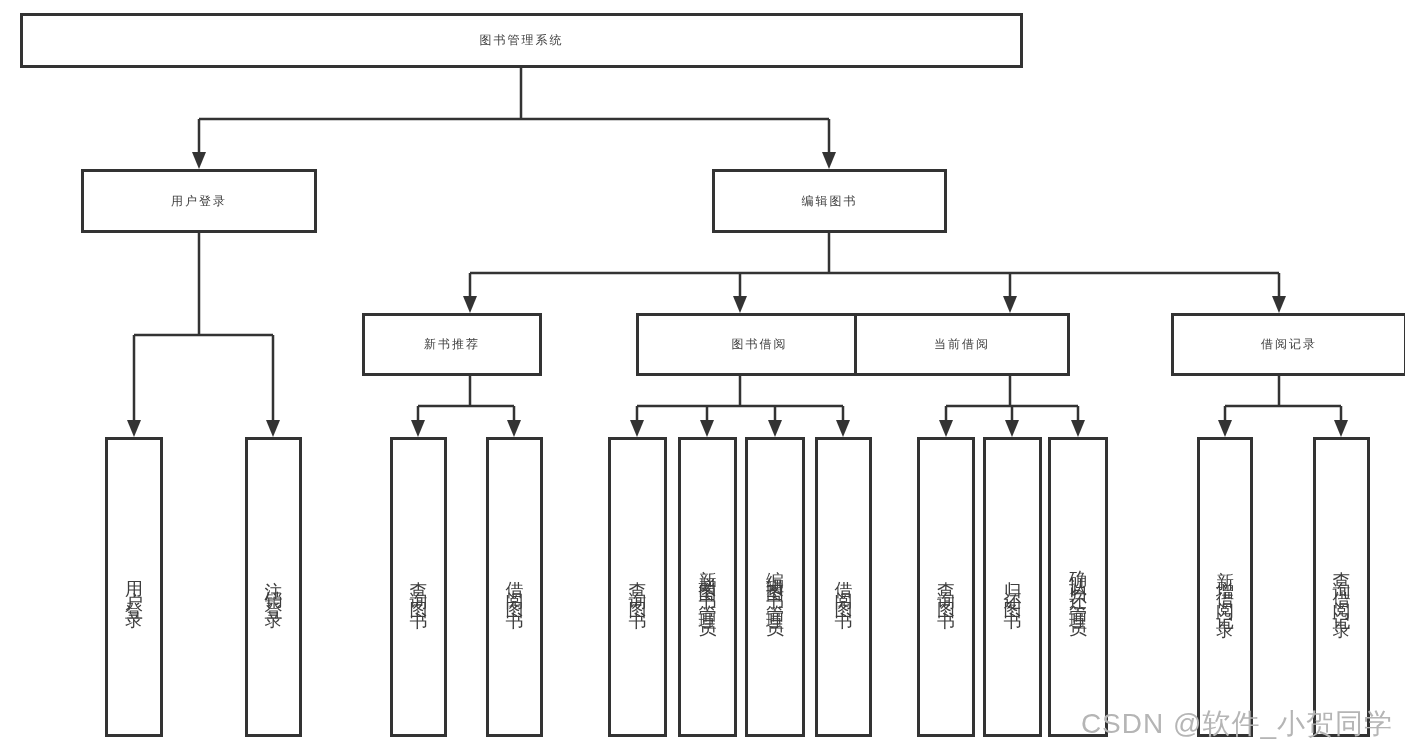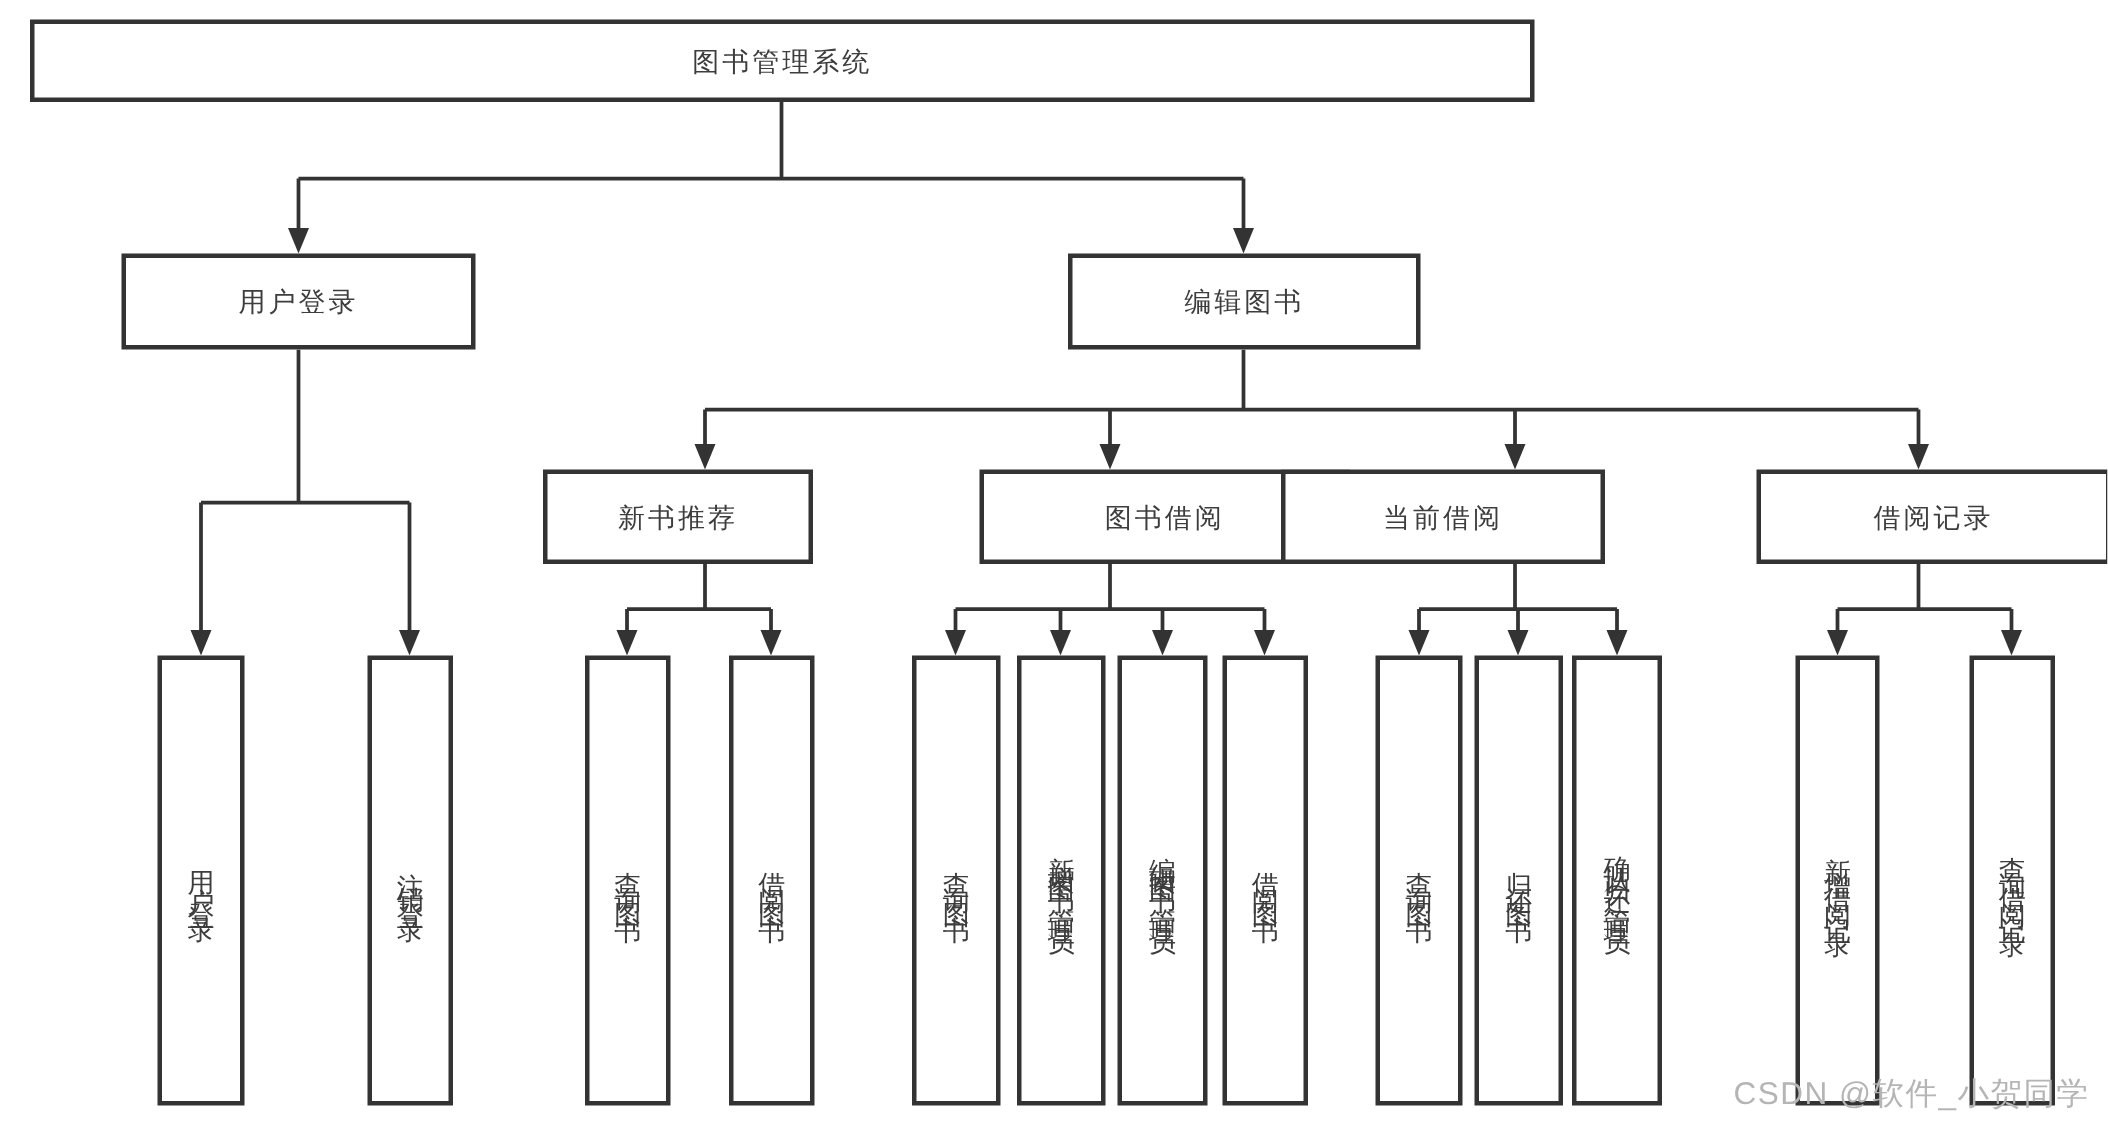--- a/index.html
+++ b/index.html
@@ -22,37 +22,37 @@
     box-sizing: border-box;
     background: #ffffff;
     border: 3px solid #333333;
     display: flex;
     align-items: center;
     justify-content: center;
     color: #3d3d3d;
     z-index: 2;
   }
   .hnode {
-    font-size: 18px;
+    font-size: 12px;
     letter-spacing: 2px;
     white-space: nowrap;
   }
   .vnode .vtext {
     writing-mode: vertical-rl;
     text-orientation: mixed;
     font-size: 18px;
     letter-spacing: 10px;
     line-height: 1;
   }
   .vnode.tight .vtext { letter-spacing: 7px; }
   .watermark {
     position: absolute;
     right: 12px;
     bottom: 4px;
-    font-size: 21px;
+    font-size: 28px;
     color: #b5b5b5;
     letter-spacing: 1px;
     z-index: 5;
     white-space: nowrap;
   }
 </style>
 </head>
 <body>
 
 <div class="canvas">
@@ -104,21 +104,21 @@
   <div class="node hnode" style="left:81px;top:169px;width:236px;height:64px">
     <span>用户登录</span>
   </div>
   <div class="node hnode" style="left:712px;top:169px;width:235px;height:64px">
     <span>编辑图书</span>
   </div>
 
   <div class="node hnode" style="left:362px;top:313px;width:180px;height:63px">
     <span>新书推荐</span>
   </div>
-  <div class="node hnode" style="left:653px;top:313px;width:247px;height:63px">
+  <div class="node hnode" style="left:636px;top:313px;width:247px;height:63px">
     <span>图书借阅</span>
   </div>
   <div class="node hnode" style="left:854px;top:313px;width:216px;height:63px">
     <span>当前借阅</span>
   </div>
   <div class="node hnode" style="left:1171px;top:313px;width:236px;height:63px">
     <span>借阅记录</span>
   </div>
 
   <div class="node vnode" style="left:105px;top:437px;width:58px;height:300px">

